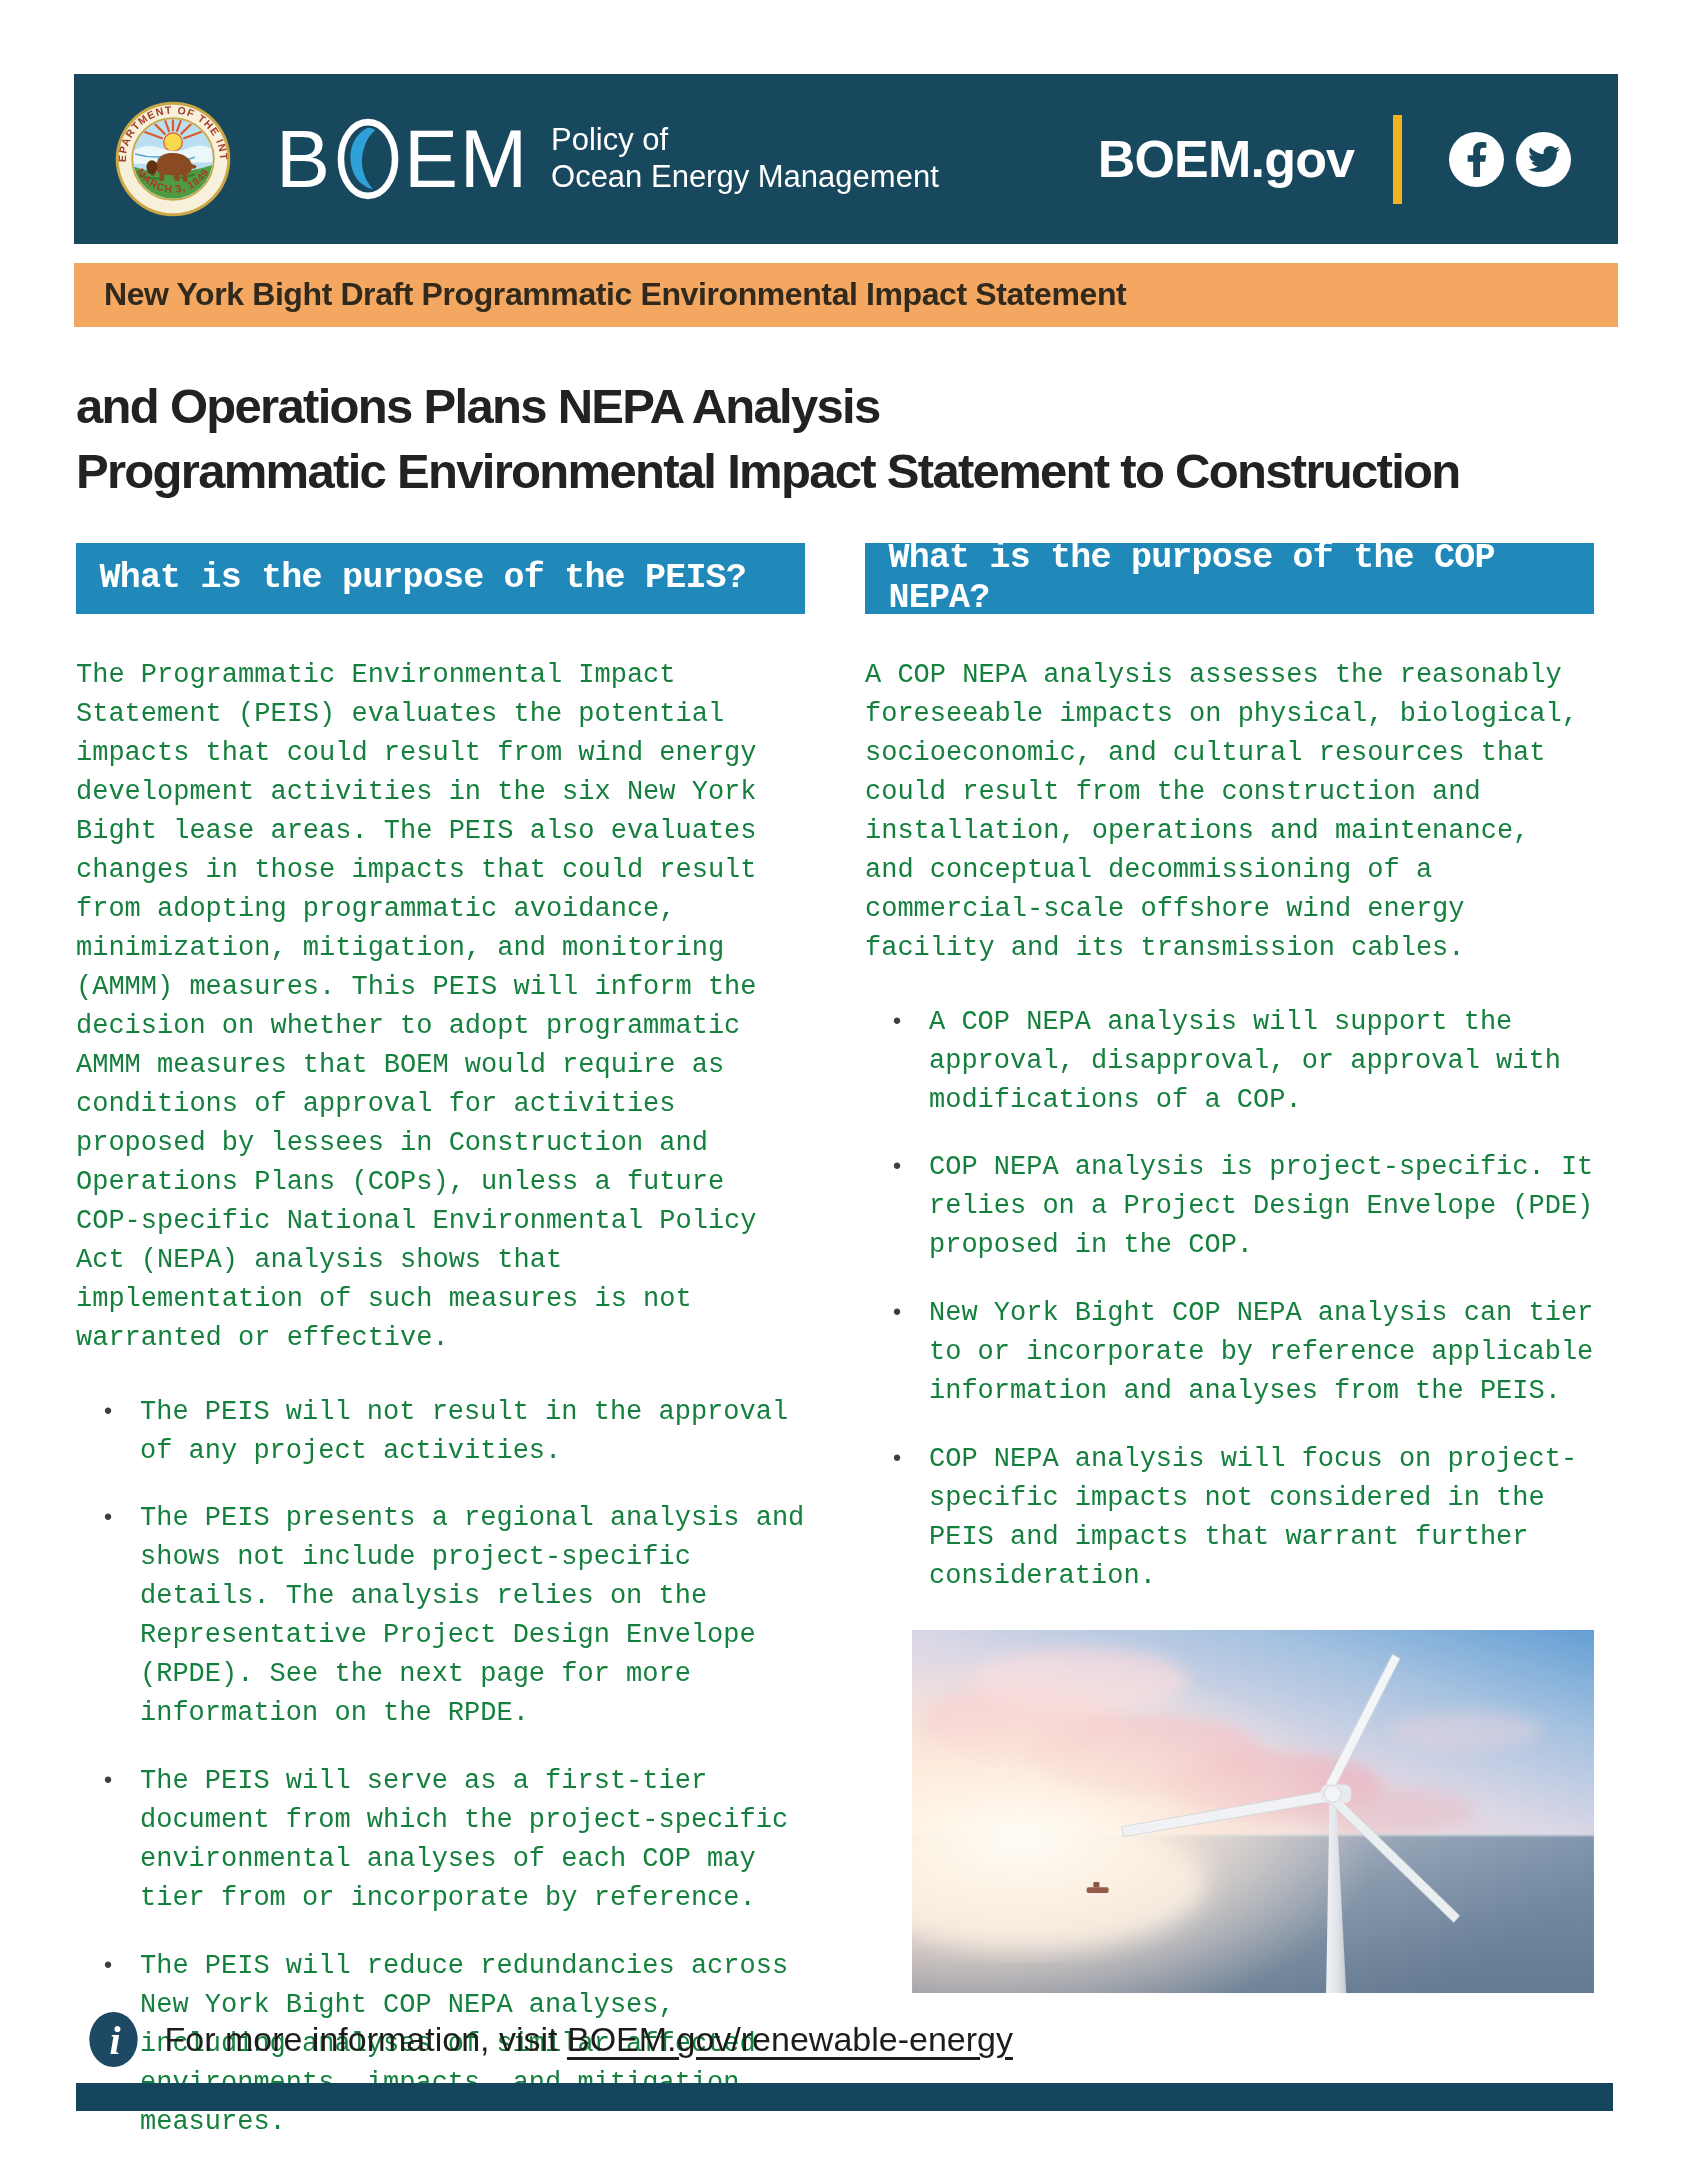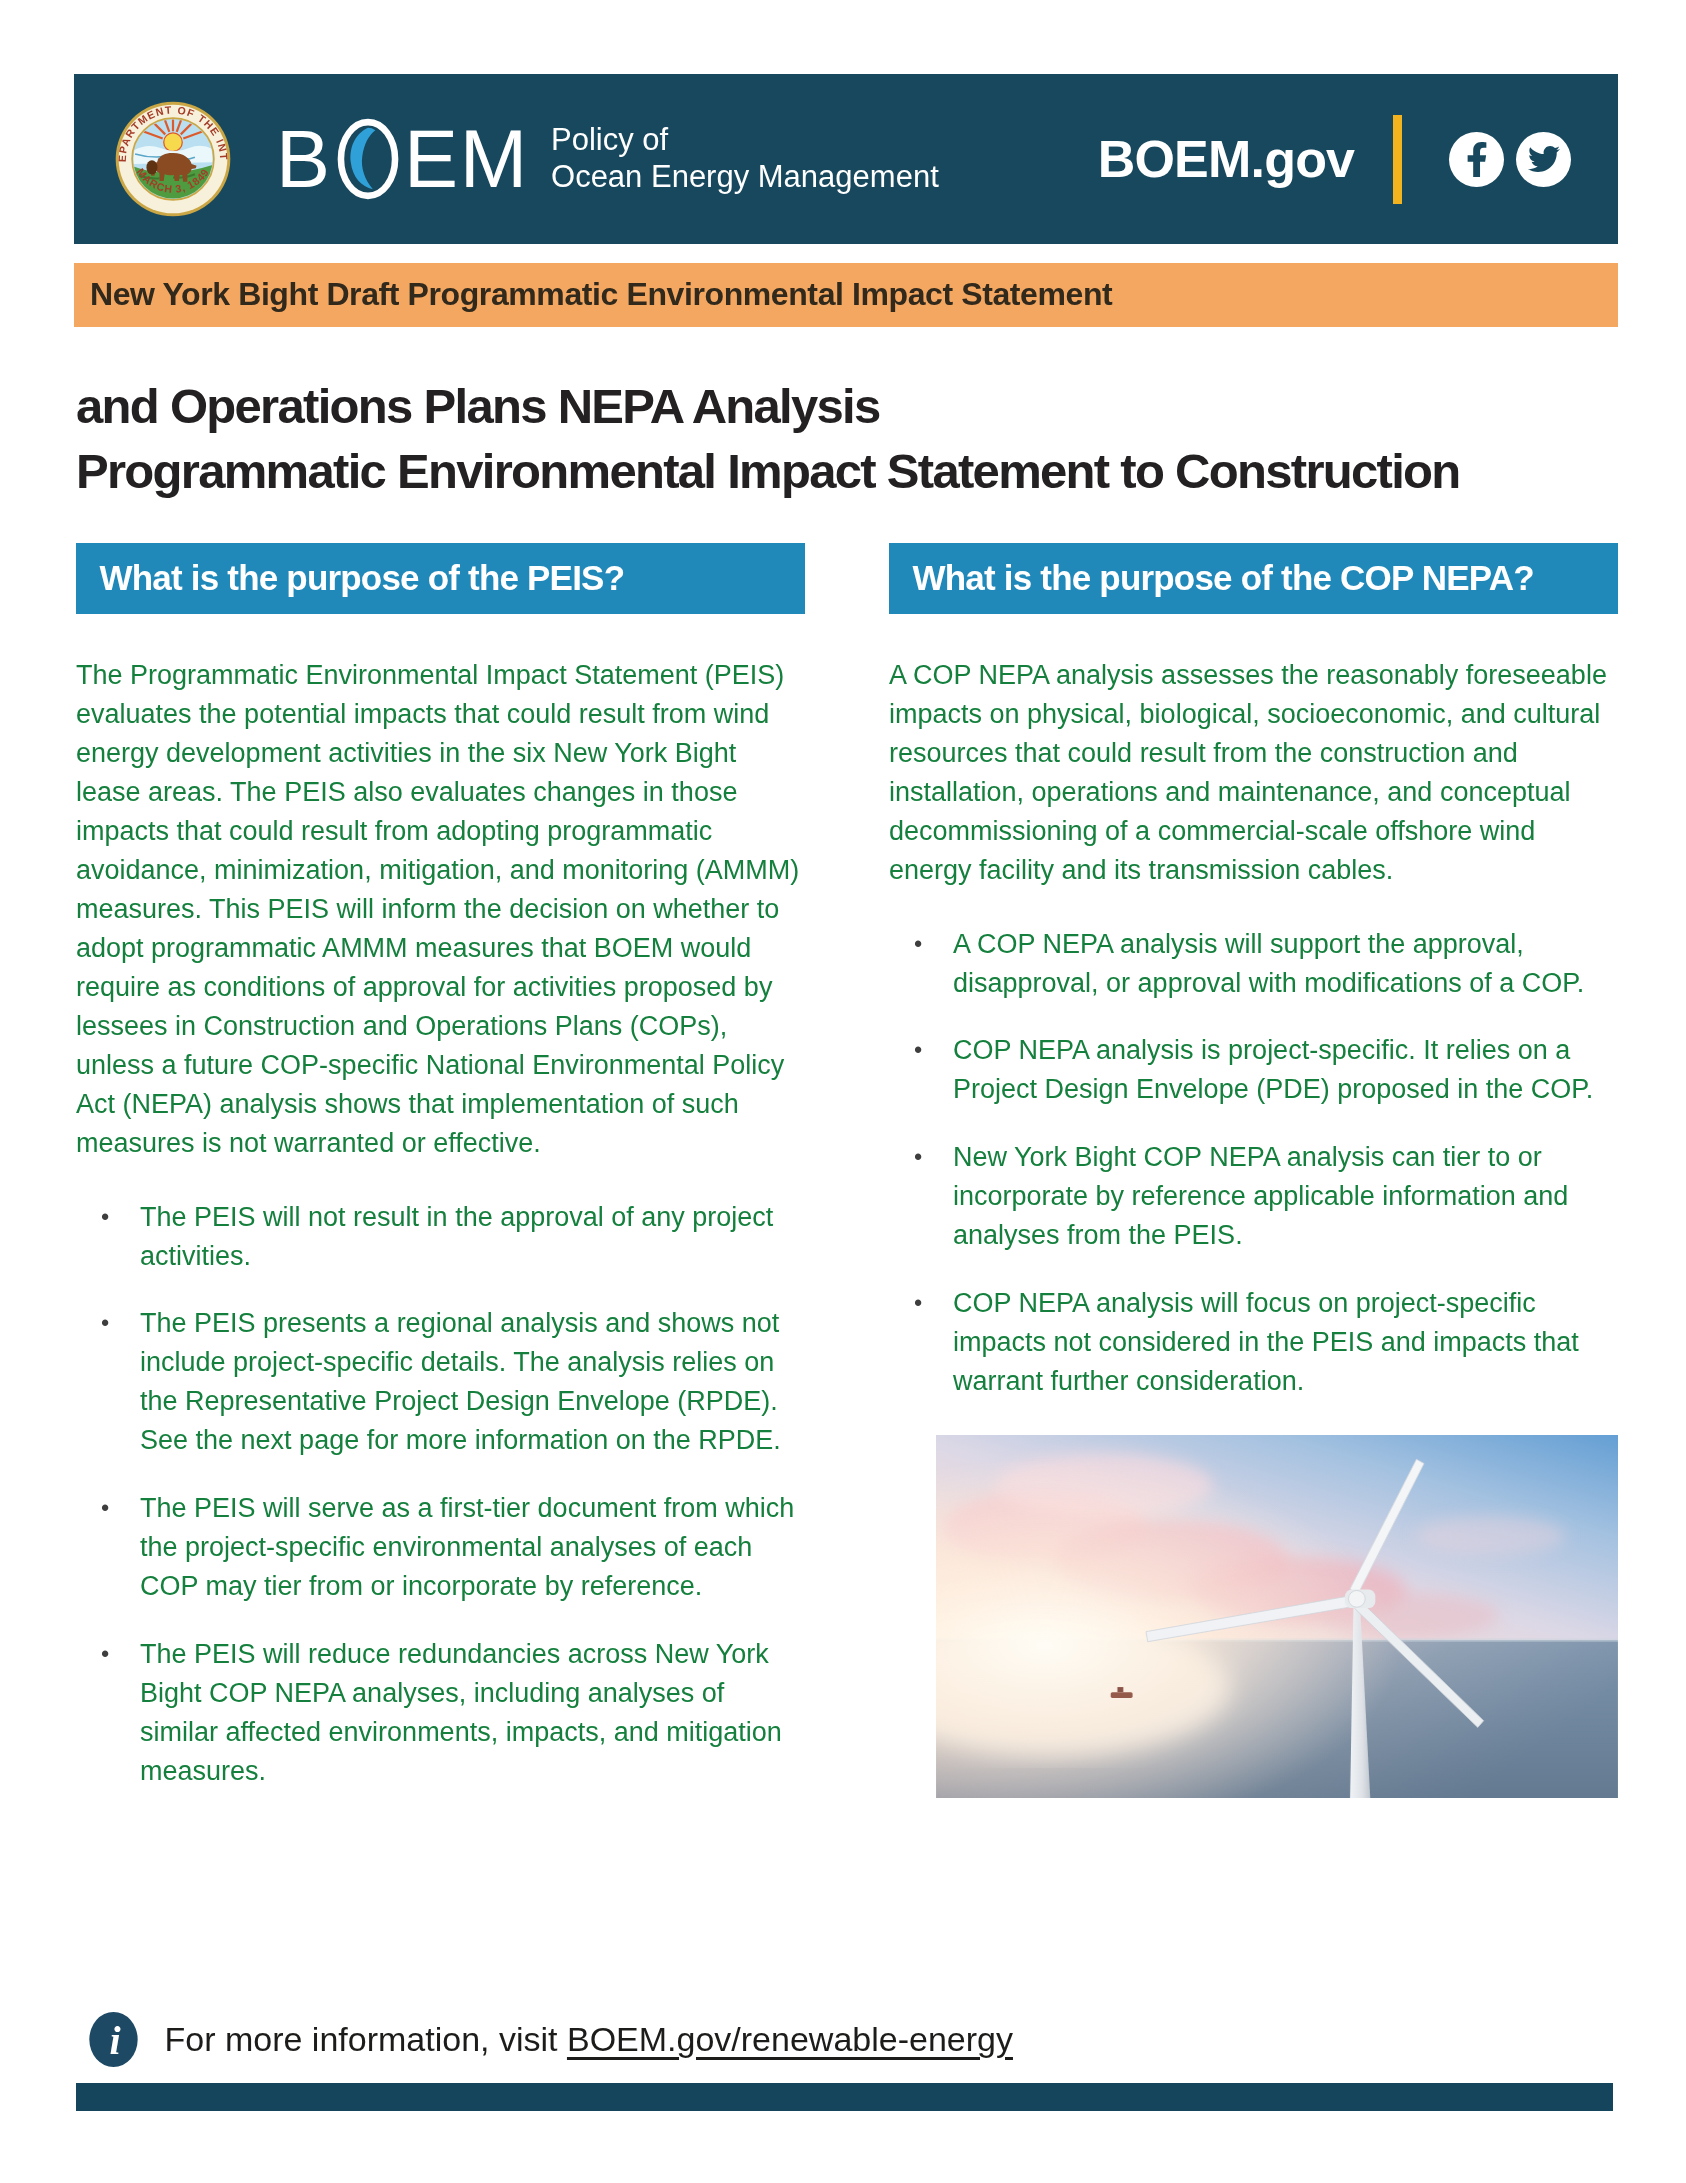--- a/index.html
+++ b/index.html
@@ -23,30 +23,30 @@
   .hspacer { flex:1; }
   .site { font-size:52px; font-weight:bold; letter-spacing:-0.8px; }
   .gold-divider { width:9.2px; height:89px; background:#f2b31f; margin:0 35px 0 39px; }
   .icon-circle {
     width:55px; height:55px; border-radius:50%; background:#ffffff;
     display:flex; align-items:center; justify-content:center; margin-left:11.8px;
   }
   
   .banner {
     margin:18.5px 69px 0 74px; height:64px; background:#f4a761;
-    display:flex; align-items:center; padding-left:16px;
+    display:flex; align-items:center; padding-left:30px;
   }
   .banner-text { font-size:32px; font-weight:bold; color:#30291c; letter-spacing:-0.4px; }
   
   .title { margin:47px 69px 0 76px; color:#242122; }
   .title span { display:block; font-size:49px; font-weight:bold; letter-spacing:-1.7px; line-height:1.33; white-space:nowrap; }
   
   .columns {
     margin:39px 0 0 76px; width:1511px;
-    display:grid; grid-template-columns:729px 729px; column-gap:84px;
+    display:grid; grid-template-columns:729px 729px; column-gap:60px;font-family:Liberation Mono, monospace;
   }
   .section-head {
     height:71px; background:#2189ba; color:#ffffff;
     display:flex; align-items:center; padding-left:23.5px; margin-bottom:42px;
   }
   .section-head span { font-size:35px; font-weight:bold; letter-spacing:-0.8px; }
   .body-text { font-size:27px; line-height:39px; color:#15803d; }
   .bullets { margin-top:35px; }
   .bullet { display:flex; margin-top:28.6px; padding-left:25px; }
   .bullet .dot { flex:none; width:39px; font-size:23.5px; line-height:39px; color:#3e3e3e; }

